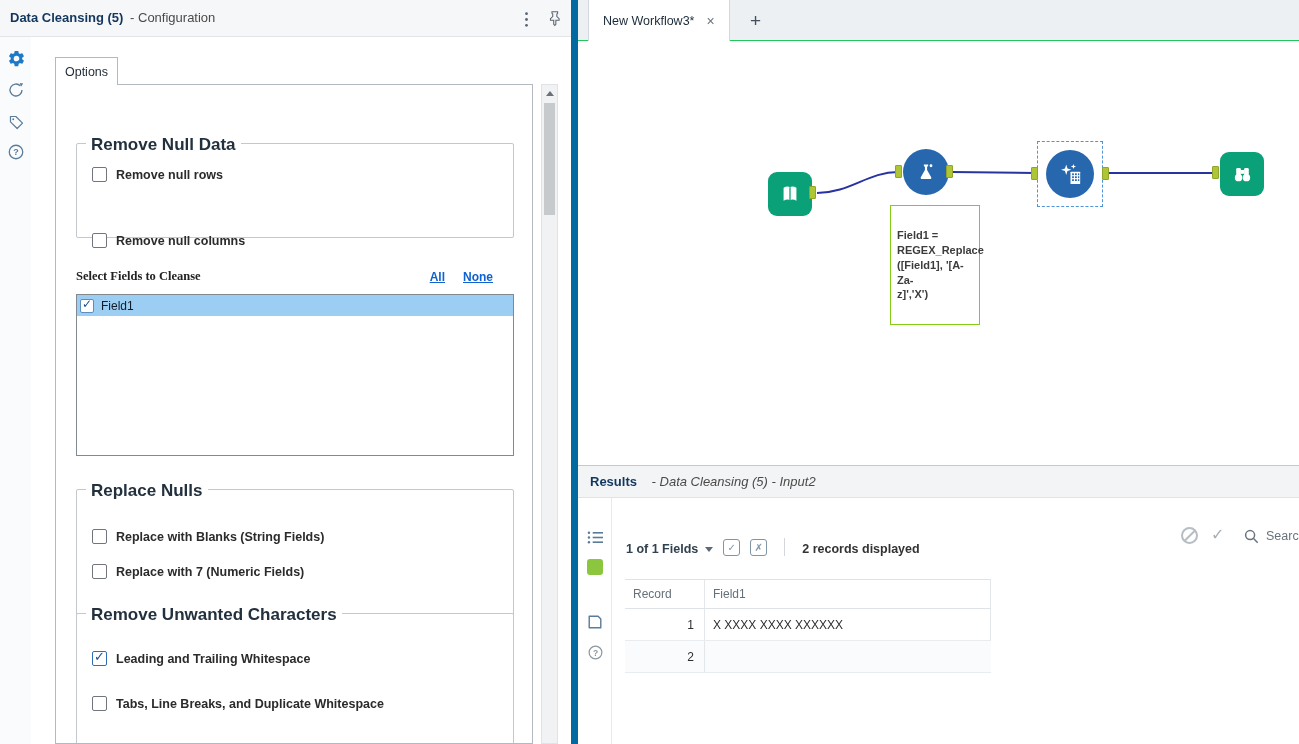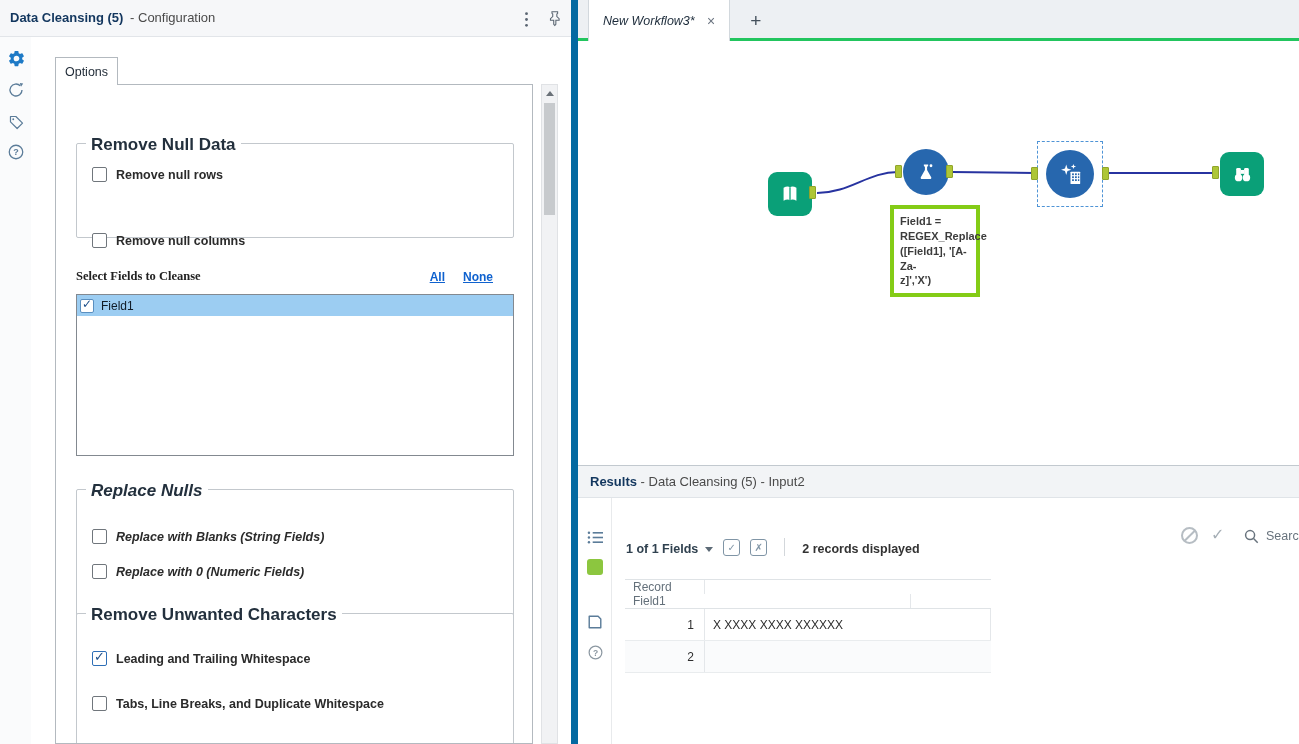--- a/index.html
+++ b/index.html
@@ -40,60 +40,60 @@
   .list-item .cb { width:14px; height:14px; border-color:#5a8fc0; }
   .list-item .cb.checked::after { font-size:12px; top:-3px; left:1px; }
   .list-item-label { font-size:12px; color:#101c28; }
 
   .scrollbar { position:absolute; left:541px; top:84px; width:17px; height:660px; background:#f1f2f4; border:1px solid #e0e2e5; }
   .sb-up { position:absolute; top:1px; left:0; width:15px; height:15px; display:flex; align-items:center; justify-content:center; cursor:pointer; }
   .sb-up::after { content:""; border-left:4px solid transparent; border-right:4px solid transparent; border-bottom:5px solid #6a7178; }
   .sb-thumb { position:absolute; left:2px; width:11px; top:18px; height:112px; background:#c7cacd; cursor:grab; }
 
   
-  .tab-bar { position:absolute; left:578px; top:0; width:721px; height:41px; background:#edf0f3; border-bottom:3px solid #22c55e;font-style:italic; }
+  .tab-bar { position:absolute; left:578px; top:0; width:721px; height:41px; background:#edf0f3; border-bottom:1px solid #22c55e; }
   .wf-tab { position:absolute; left:10px; top:0; height:41px; background:#fff; display:flex; align-items:center; gap:12px; padding:0 14px; font-size:12.5px; color:#1c2b3a; border-left:1px solid #d2d8dd; border-right:1px solid #d2d8dd; cursor:pointer; }
   .tab-close { color:#6b7480; font-size:14px; cursor:pointer; }
   .plus-btn { position:absolute; left:158px; top:0; height:41px; display:flex; align-items:center; padding:0 14px; font-size:19px; color:#44505c; cursor:pointer; }
 
   .canvas { position:absolute; left:578px; top:41px; width:721px; height:424px; background:#fff; }
   .wires { position:absolute; left:0; top:0; pointer-events:none; }
   .tool { position:absolute; display:flex; align-items:center; justify-content:center; cursor:pointer; }
   .tool.square { border-radius:9px; background:#0aa078; }
   .tool.round { border-radius:50%; background:#2767ae; }
   .port { position:absolute; width:7px; height:13px; background:#aec636; border:1px solid #91a52b; border-radius:1px; cursor:pointer; }
   .dc-selection { position:absolute; left:459px; top:100px; width:66px; height:66px; border:1px dashed #4f94d6; }
-  .annotation { position:absolute; left:312px; top:164px; width:90px; background:#fff; border:4px solid #84cc16; padding:5px 6px; font-size:11px; line-height:1.35; font-weight:600; color:#3c3c3c; white-space:pre-line; cursor:text; }
+  .annotation { position:absolute; left:312px; top:164px; width:90px; background:#fff; border:1px solid #84cc16; padding:22px 6px; font-size:11px; line-height:1.35; font-weight:600; color:#3c3c3c; white-space:pre-line; cursor:text; }
 
   
   .results { position:absolute; left:578px; top:465px; width:721px; height:279px; background:#fff; border-top:1px solid #c2c9cf; }
   .results-header { position:absolute; left:0; top:0; width:100%; height:32px; background:#f2f4f6; border-bottom:1px solid #e0e4e8; }
   .results-title { position:absolute; left:12px; top:8px; font-size:13px; white-space:nowrap; }
   .results-title b { color:#12365e; font-weight:700; }
-  .results-title .sub { color:#4a4a4a; margin-left:0; }
+  .results-title .sub { color:#4a4a4a; margin-left:11px;font-style:italic; }
 
   .results-strip { position:absolute; left:0; top:32px; width:34px; bottom:0; background:#fff; border-right:1px solid #e8eaec; }
   .rs-icon { position:absolute; left:8px; width:18px; height:18px; display:flex; align-items:center; justify-content:center; cursor:pointer; }
   .green-sq { width:16px; height:16px; background:#8cc63f; border-radius:3px; }
 
   .results-toolbar { position:absolute; left:34px; top:50px; right:0; height:40px; overflow:hidden; }
   .tb-left { position:absolute; left:14px; top:0; height:100%; display:flex; align-items:flex-end; gap:10px; }
   .fields-dd { display:flex; align-items:center; gap:7px; font-size:12.5px; font-weight:600; color:#30414f; cursor:pointer; }
   .caret { width:0; height:0; border-left:4px solid transparent; border-right:4px solid transparent; border-top:5px solid #5c6a76; }
   .tb-icon { width:17px; height:17px; border:1.5px solid #8095a6; border-radius:3px; color:#8095a6; font-size:10px; font-weight:700; display:flex; align-items:center; justify-content:center; cursor:pointer; }
   .tb-divider { width:1px; height:18px; background:#d3d7db; margin:0 7px; }
   .records-label { font-size:12.5px; font-weight:700; color:#333; white-space:nowrap; }
   .icon-block { position:absolute; left:569px; top:11px; width:17px; height:17px; border:2px solid #b6bdc3; border-radius:50%; cursor:pointer; }
   .icon-block::after { content:""; position:absolute; left:5.5px; top:-1px; width:2px; height:15px; background:#b6bdc3; transform:rotate(45deg); }
   .icon-apply { position:absolute; left:599px; top:9px; font-size:16px; font-weight:700; color:#a5aeb5; cursor:pointer; }
   .search-box { position:absolute; left:632px; top:0; height:100%; width:120px; display:flex; align-items:center; gap:7px; color:#68737d; font-size:12.5px; cursor:text; white-space:nowrap; }
 
   .rtable { position:absolute; left:47px; top:113px; width:366px; font-size:12px; }
   .hrow, .drow { display:flex; }
-  .hrow { height:30px; border-top:1px solid #dfe3e6; border-bottom:1px solid #dfe3e6; color:#64707a;flex-direction:column; }
+  .hrow { height:30px; border-top:1px solid #dfe3e6; border-bottom:1px solid #dfe3e6; color:#64707a; }
   .drow { height:32px; border-bottom:1px solid #e9ecee; color:#2e2e2e; }
   .drow.alt { background:#fafbfc; }
   .col-record { width:80px; padding:0 10px 0 8px; display:flex; align-items:center; border-right:1px solid #e4e7ea; }
   .col-field { width:286px; padding:0 8px; display:flex; align-items:center; border-right:1px solid #e4e7ea; position:relative; }
   .drow .col-record { justify-content:flex-end; }
   .col-field.flag::after { content:""; position:absolute; right:0; top:0; border-top:9px solid #e03a2f; border-left:9px solid transparent; }
 </style>
 </head>
 <body>
 
@@ -169,29 +169,29 @@
         <span class="link">None</span>
       </div>
 
       <div class="listbox">
         <div class="list-item selected">
           <span class="cb checked"></span>
           <span class="list-item-label">Field1</span>
         </div>
       </div>
 
-      <div class="group" style="left:20px; top:404px; width:438px; height:132px;font-style:italic;">
+      <div class="group" style="left:20px; top:404px; width:438px; height:132px;">
         <span class="group-legend">Replace Nulls</span>
         <div class="checkrow" style="left:15px; top:38px;">
           <span class="cb"></span>
           <span class="cb-label">Replace with Blanks (String Fields)</span>
         </div>
         <div class="checkrow" style="left:15px; top:73px;">
           <span class="cb"></span>
-          <span class="cb-label">Replace with 0 (Numeric Fields)</span>
+          <span class="cb-label">Replace with 7 (Numeric Fields)</span>
         </div>
       </div>
 
       <div class="group" style="left:20px; top:528px; width:438px; height:200px;">
         <span class="group-legend">Remove Unwanted Characters</span>
         <div class="checkrow" style="left:15px; top:36px;">
           <span class="cb checked"></span>
           <span class="cb-label">Leading and Trailing Whitespace</span>
         </div>
         <div class="checkrow" style="left:15px; top:81px;">

